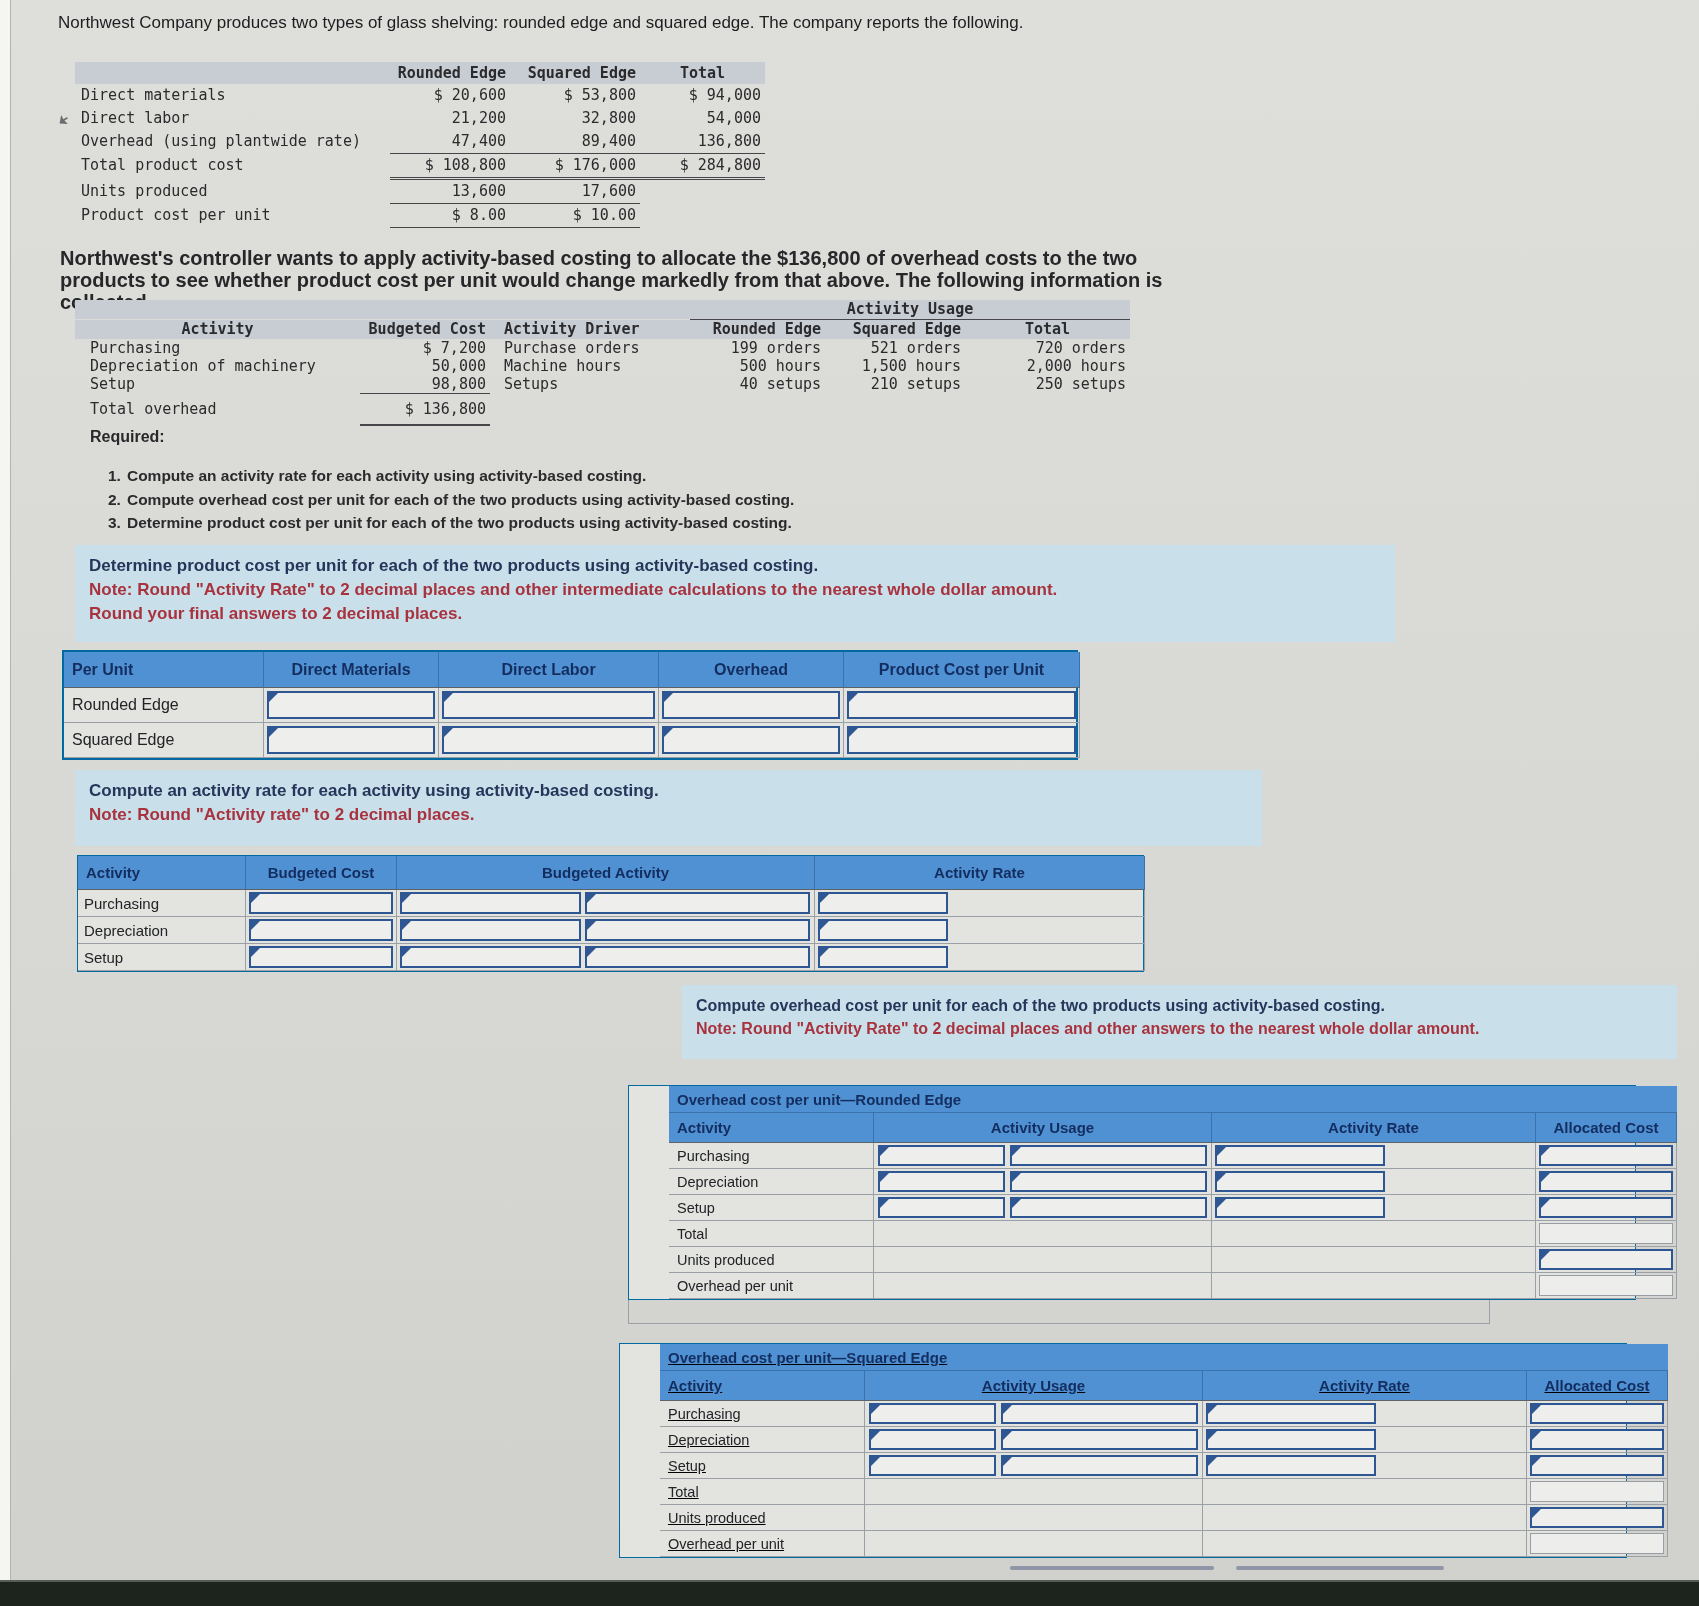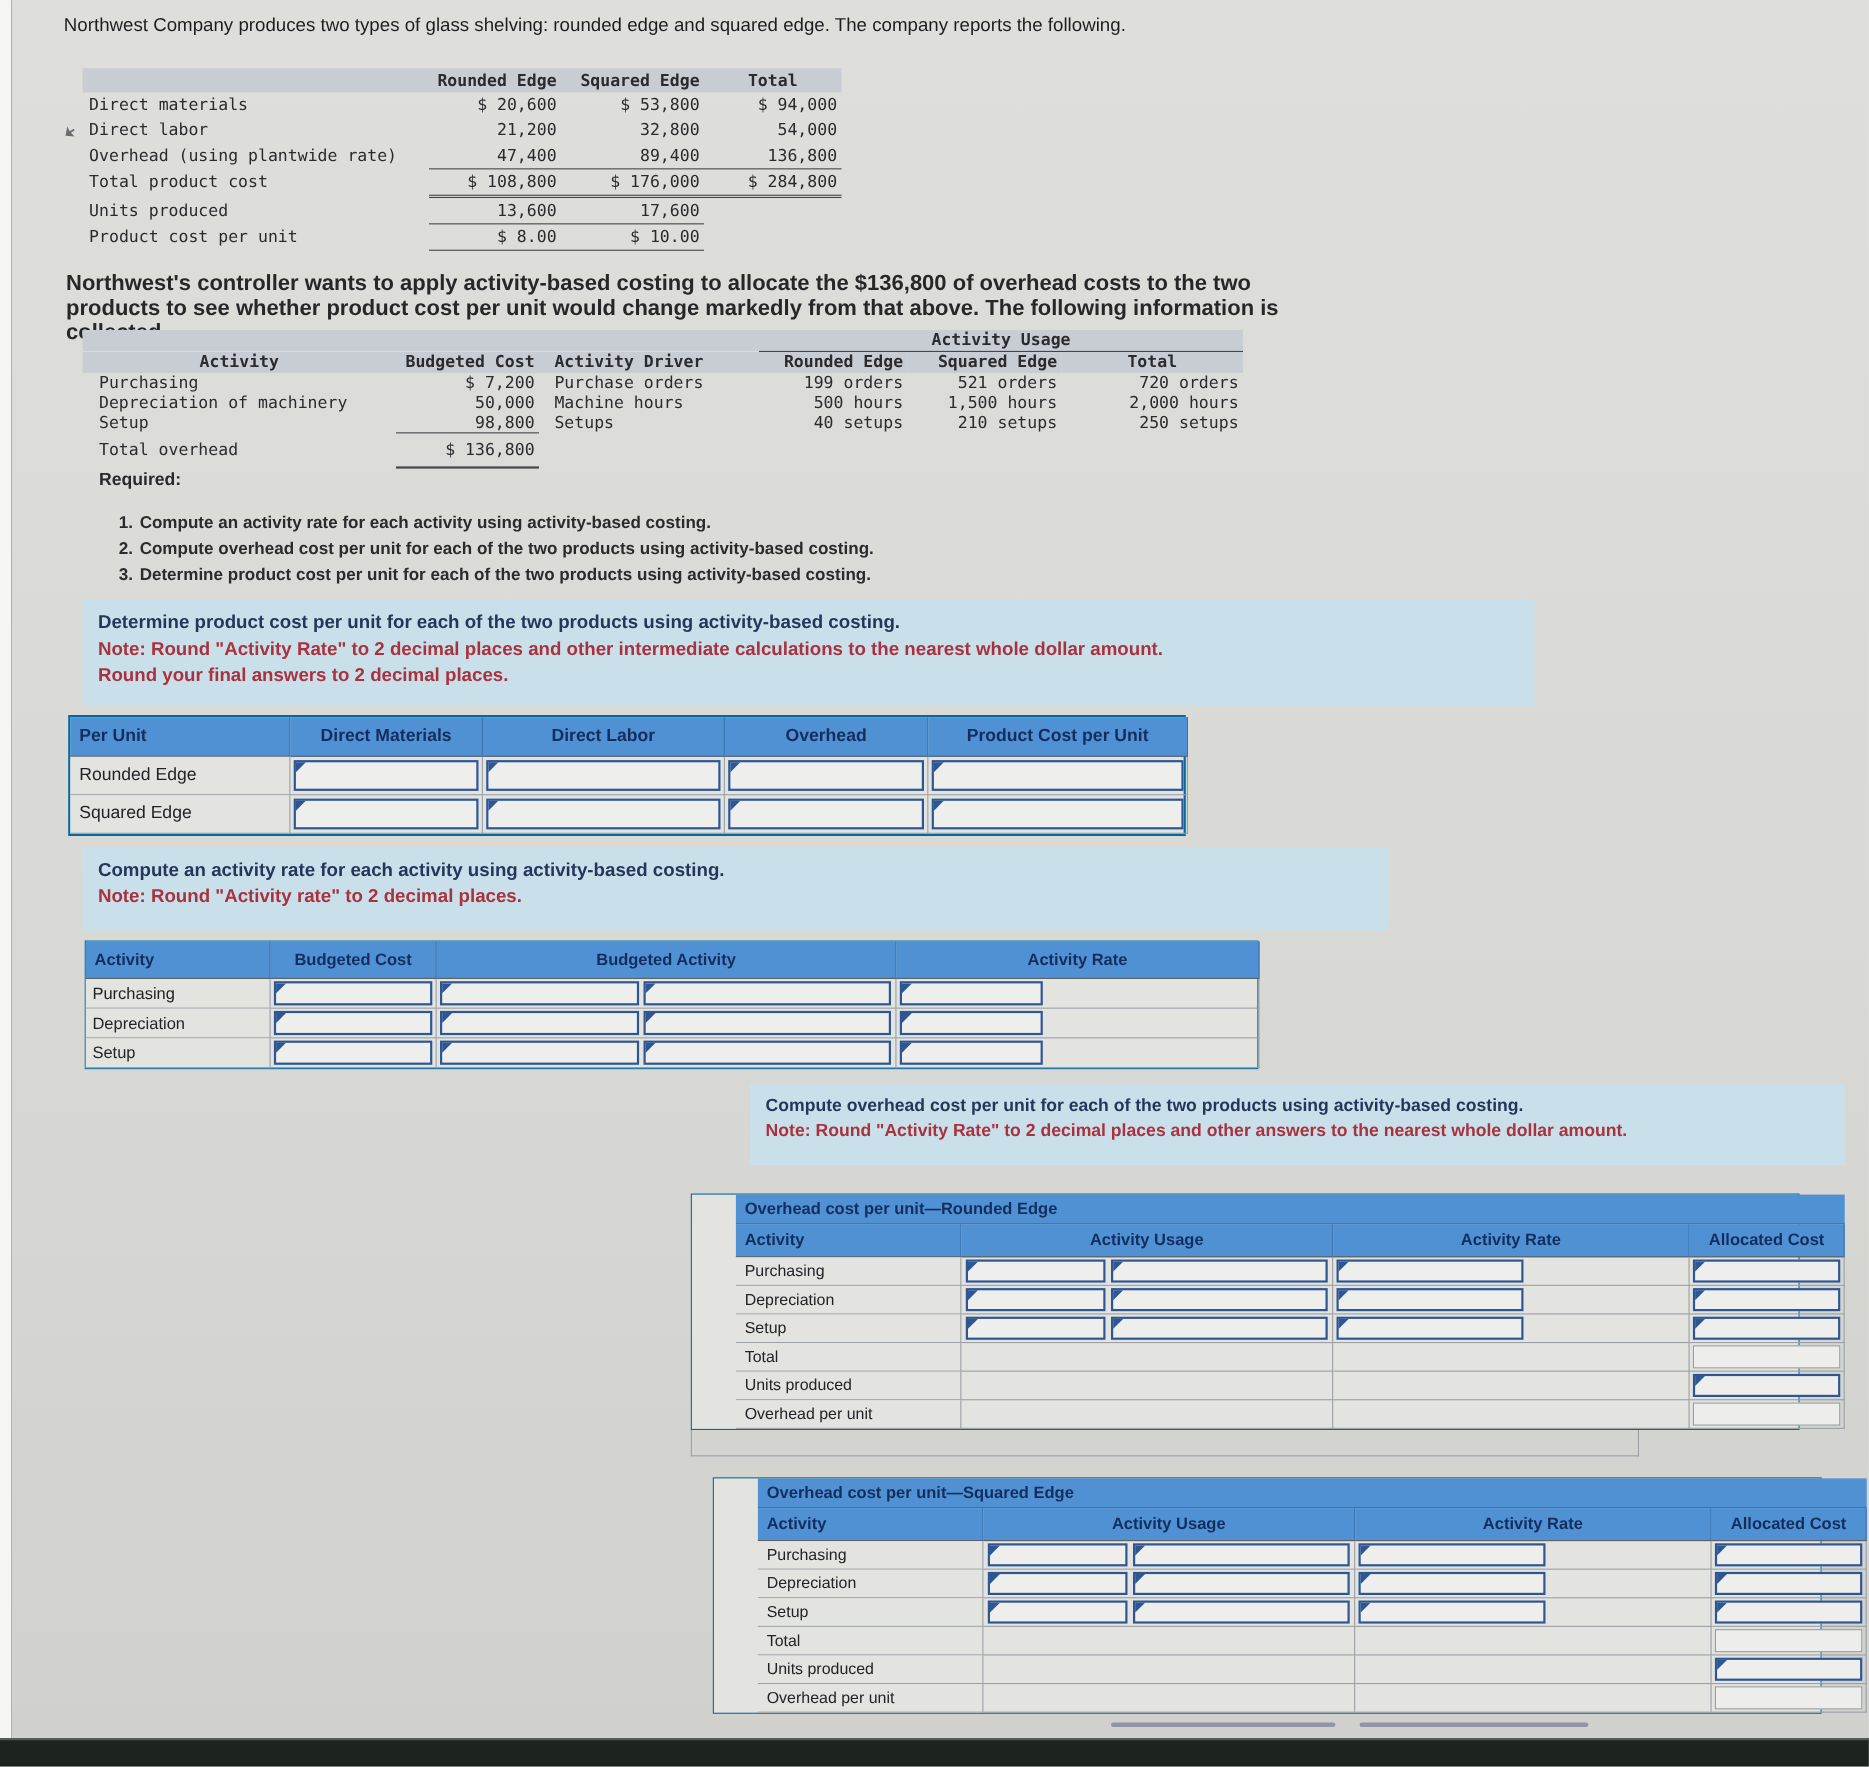--- a/index.html
+++ b/index.html
@@ -418,21 +418,21 @@
   <div class="cell lblcell">Overhead per unit</div>
   <div class="cell"></div>
   <div class="cell"></div>
   <div class="cell">
       <div class="comp compA"></div>
     </div>
 </div>
 
 <div class="gapstrip"></div>
 
-<div class="gtable otable" style="left:648px;top:1343px;">
+<div class="gtable otable" style="left:619px;top:1343px;text-decoration:underline;">
   <div class="titlebar">Overhead cost per unit—Squared Edge</div>
   <div class="hcell hl">Activity</div>
   <div class="hcell">Activity Usage</div>
   <div class="hcell">Activity Rate</div>
   <div class="hcell">Allocated Cost</div>
 
   <div class="cell lblcell">Purchasing</div>
   <div class="cell">
       <div class="inp u1">
         <i class="tri"></i>

